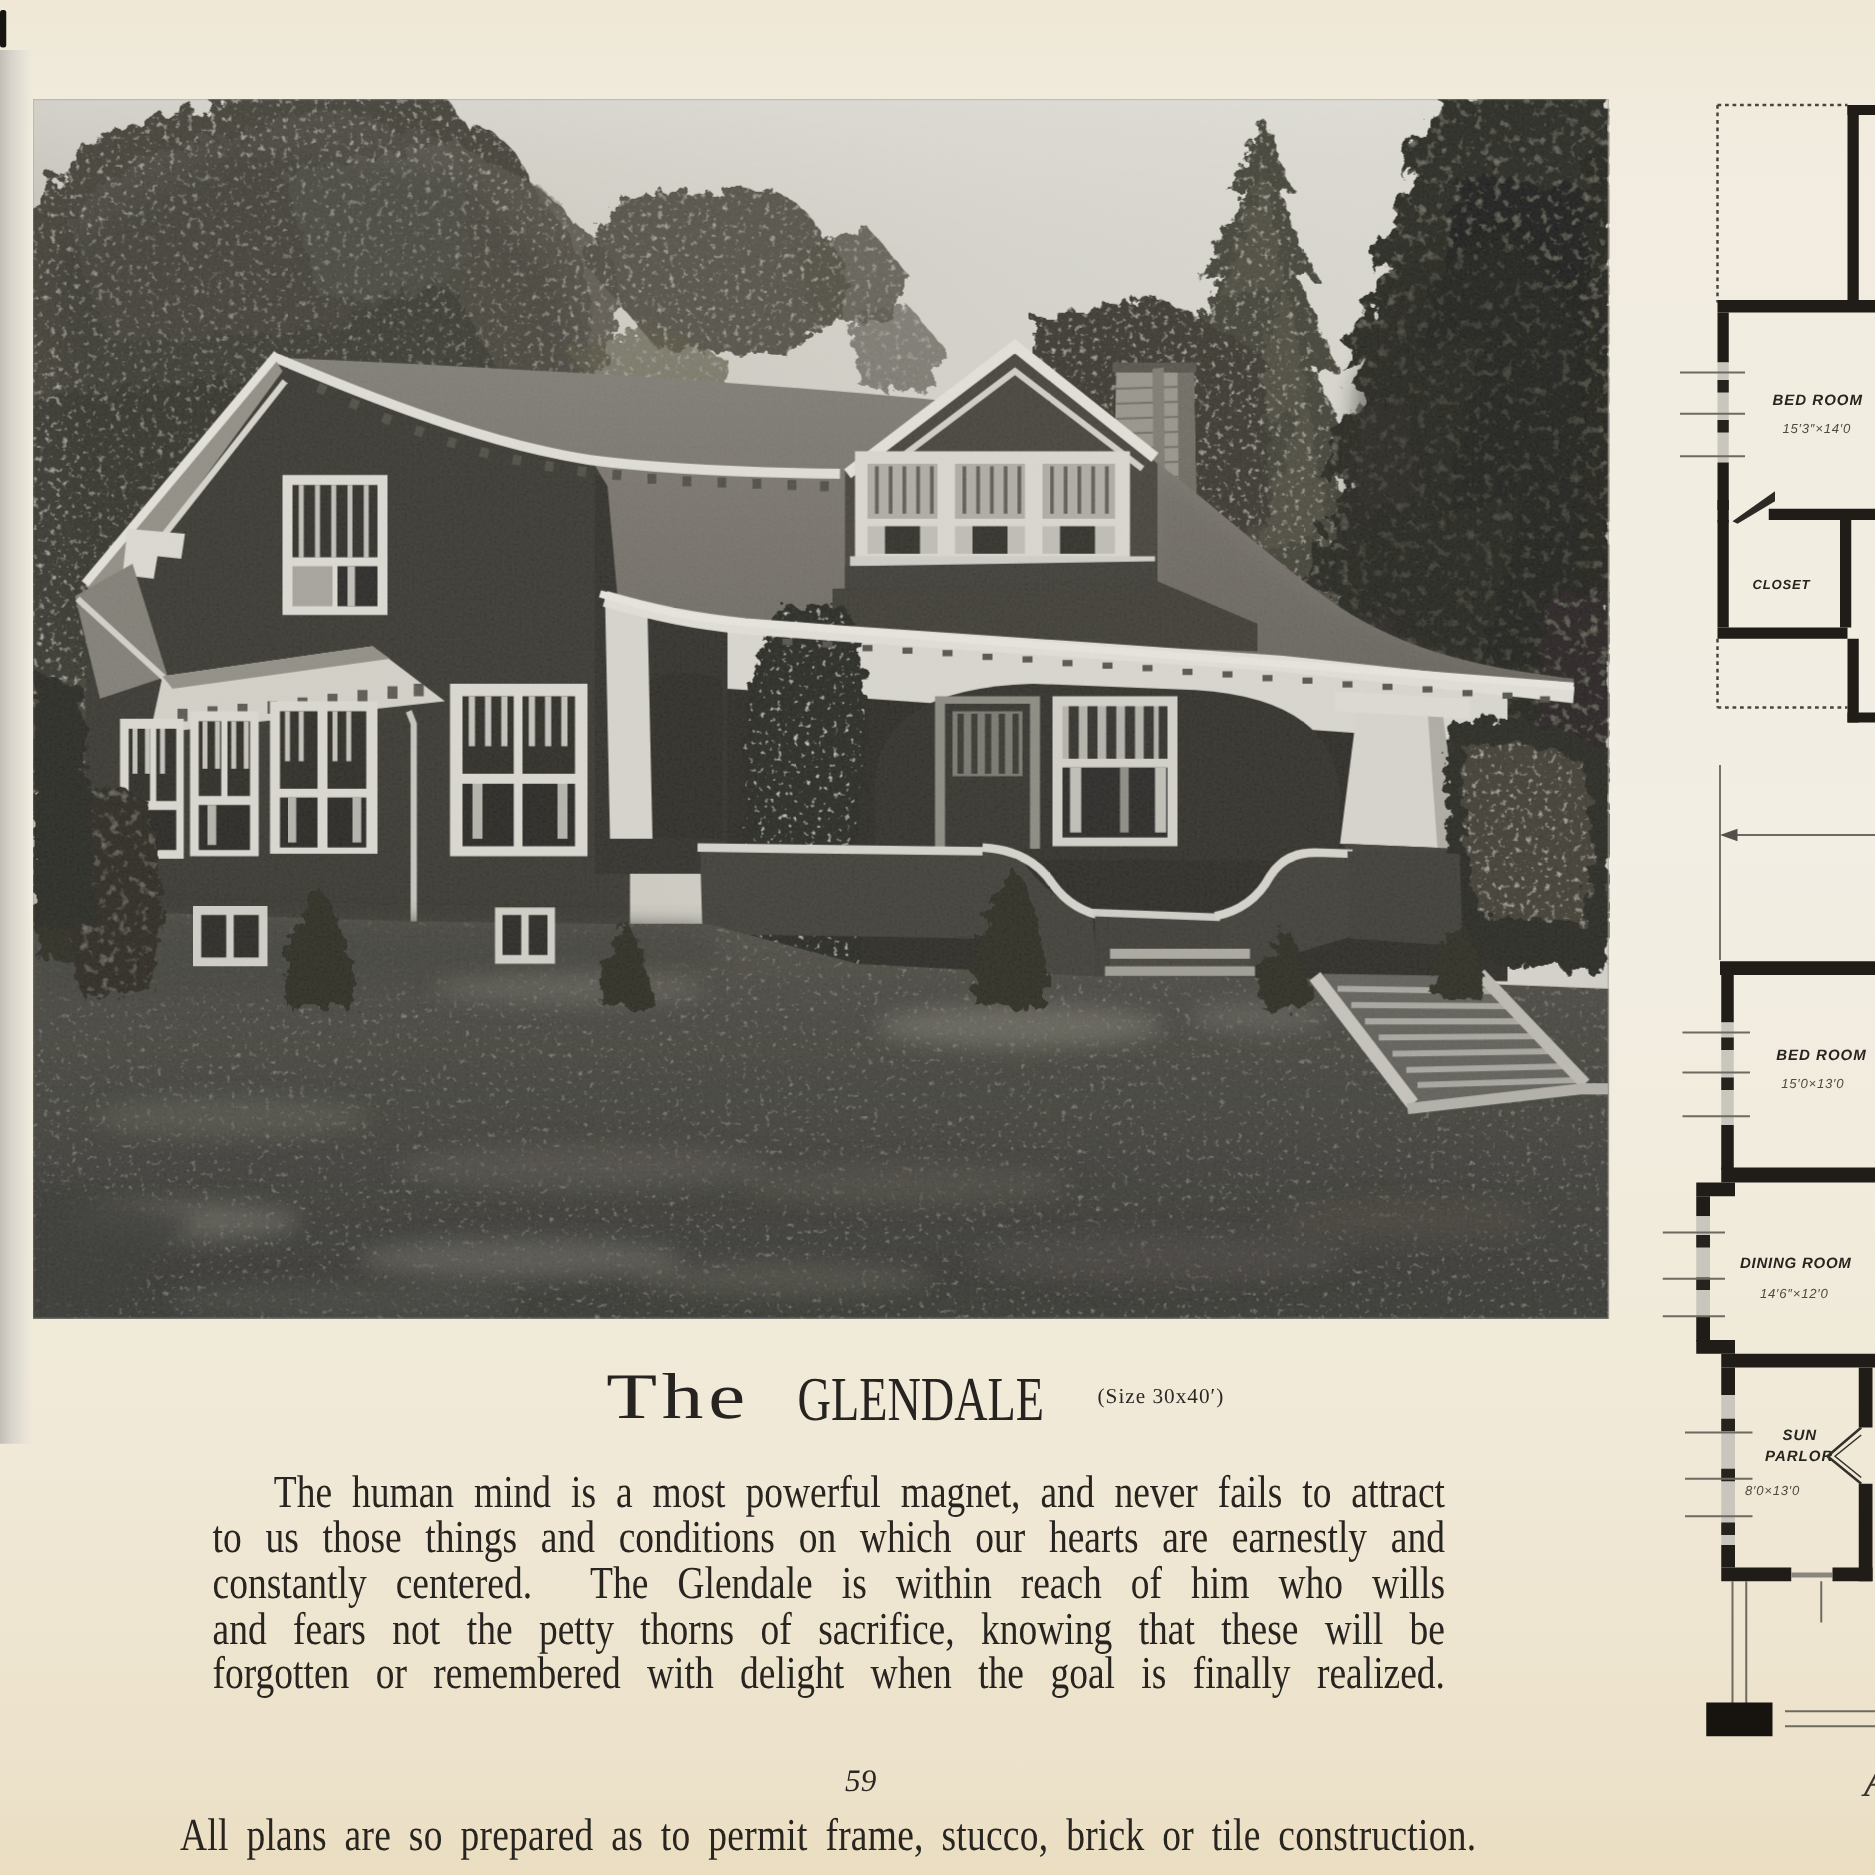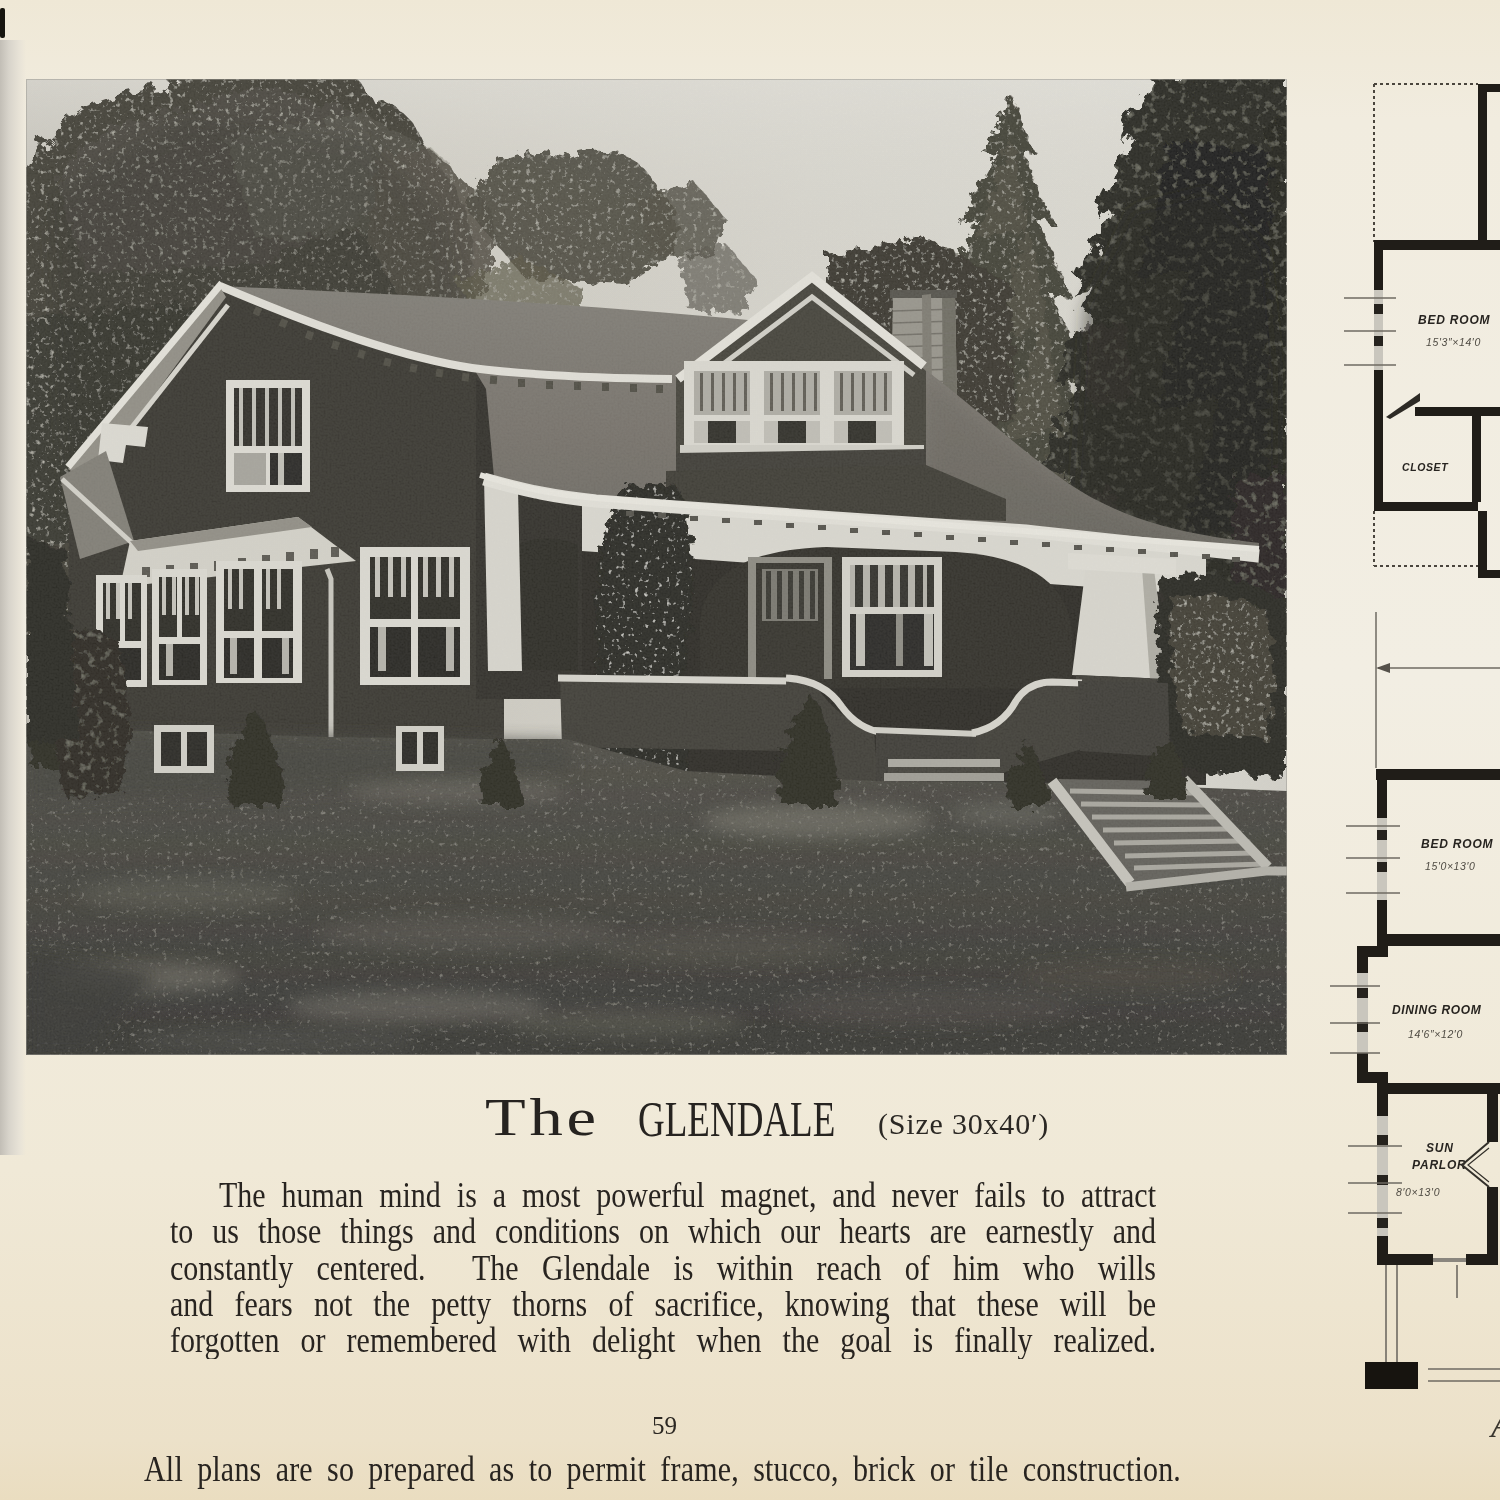--- a/index.html
+++ b/index.html
@@ -640,27 +640,27 @@
 <line x1="98" y1="1319" x2="170" y2="1319"></line>
 <line x1="98" y1="1331" x2="170" y2="1331"></line>
 </g>
 </g>
 </svg>
 </div>
 
 <div class="abs" style="left:485px;top:1088px;color:#262320;font-size:52px;white-space:nowrap;letter-spacing:3px;line-height:60px;transform:scaleX(1.28);transform-origin:0 0;">The</div>
 <div class="abs" style="left:638px;top:1090px;color:#262320;font-size:50px;white-space:nowrap;line-height:58px;transform:scaleX(0.74);transform-origin:0 0;">GLENDALE</div>
 
-<div class="abs" style="left:878px;top:1107px;color:#2b2824;font-size:30px;white-space:nowrap;letter-spacing:0.8px;">(Size 30x40′)</div>
+<div class="abs" style="left:878px;top:1107px;color:#2b2824;font-size:17px;white-space:nowrap;letter-spacing:0.8px;">(Size 30x40′)</div>
 
 <div class="abs" style="left:170px;top:1176px;width:986px;color:#282420;font-size:30px;line-height:29.84px;transform:scaleY(1.22);transform-origin:50% 0;">
 <div style="text-align:justify;text-align-last:justify;text-indent:49px;">The human mind is a most powerful magnet, and never fails to attract</div>
 <div style="text-align:justify;text-align-last:justify;">to us those things and conditions on which our hearts are earnestly and</div>
 <div style="text-align:justify;text-align-last:justify;">constantly centered.&nbsp;&nbsp;The Glendale is within reach of him who wills</div>
 <div style="text-align:justify;text-align-last:justify;">and fears not the petty thorns of sacrifice, knowing that these will be</div>
 <div style="text-align:justify;text-align-last:justify;">forgotten or remembered with delight when the goal is finally realized.</div>
 </div>
 
-<div class="abs" style="left:652px;top:1412px;color:#2b2722;font-size:25px;">59</div>
+<div class="abs" style="left:676px;top:1412px;color:#2b2722;font-size:25px;font-style:italic;">59</div>
 
 <div class="abs" style="left:144px;top:1448px;color:#282420;font-size:30px;white-space:nowrap;word-spacing:6.5px;letter-spacing:0.2px;transform:scaleY(1.22);transform-origin:0 0;">All plans are so prepared as to permit frame, stucco, brick or tile construction.</div>
 
 <div class="abs" style="left:1491px;top:1404px;color:#3a362f;font-size:36px;font-style:italic;">A</div>
 
 </body></html>

